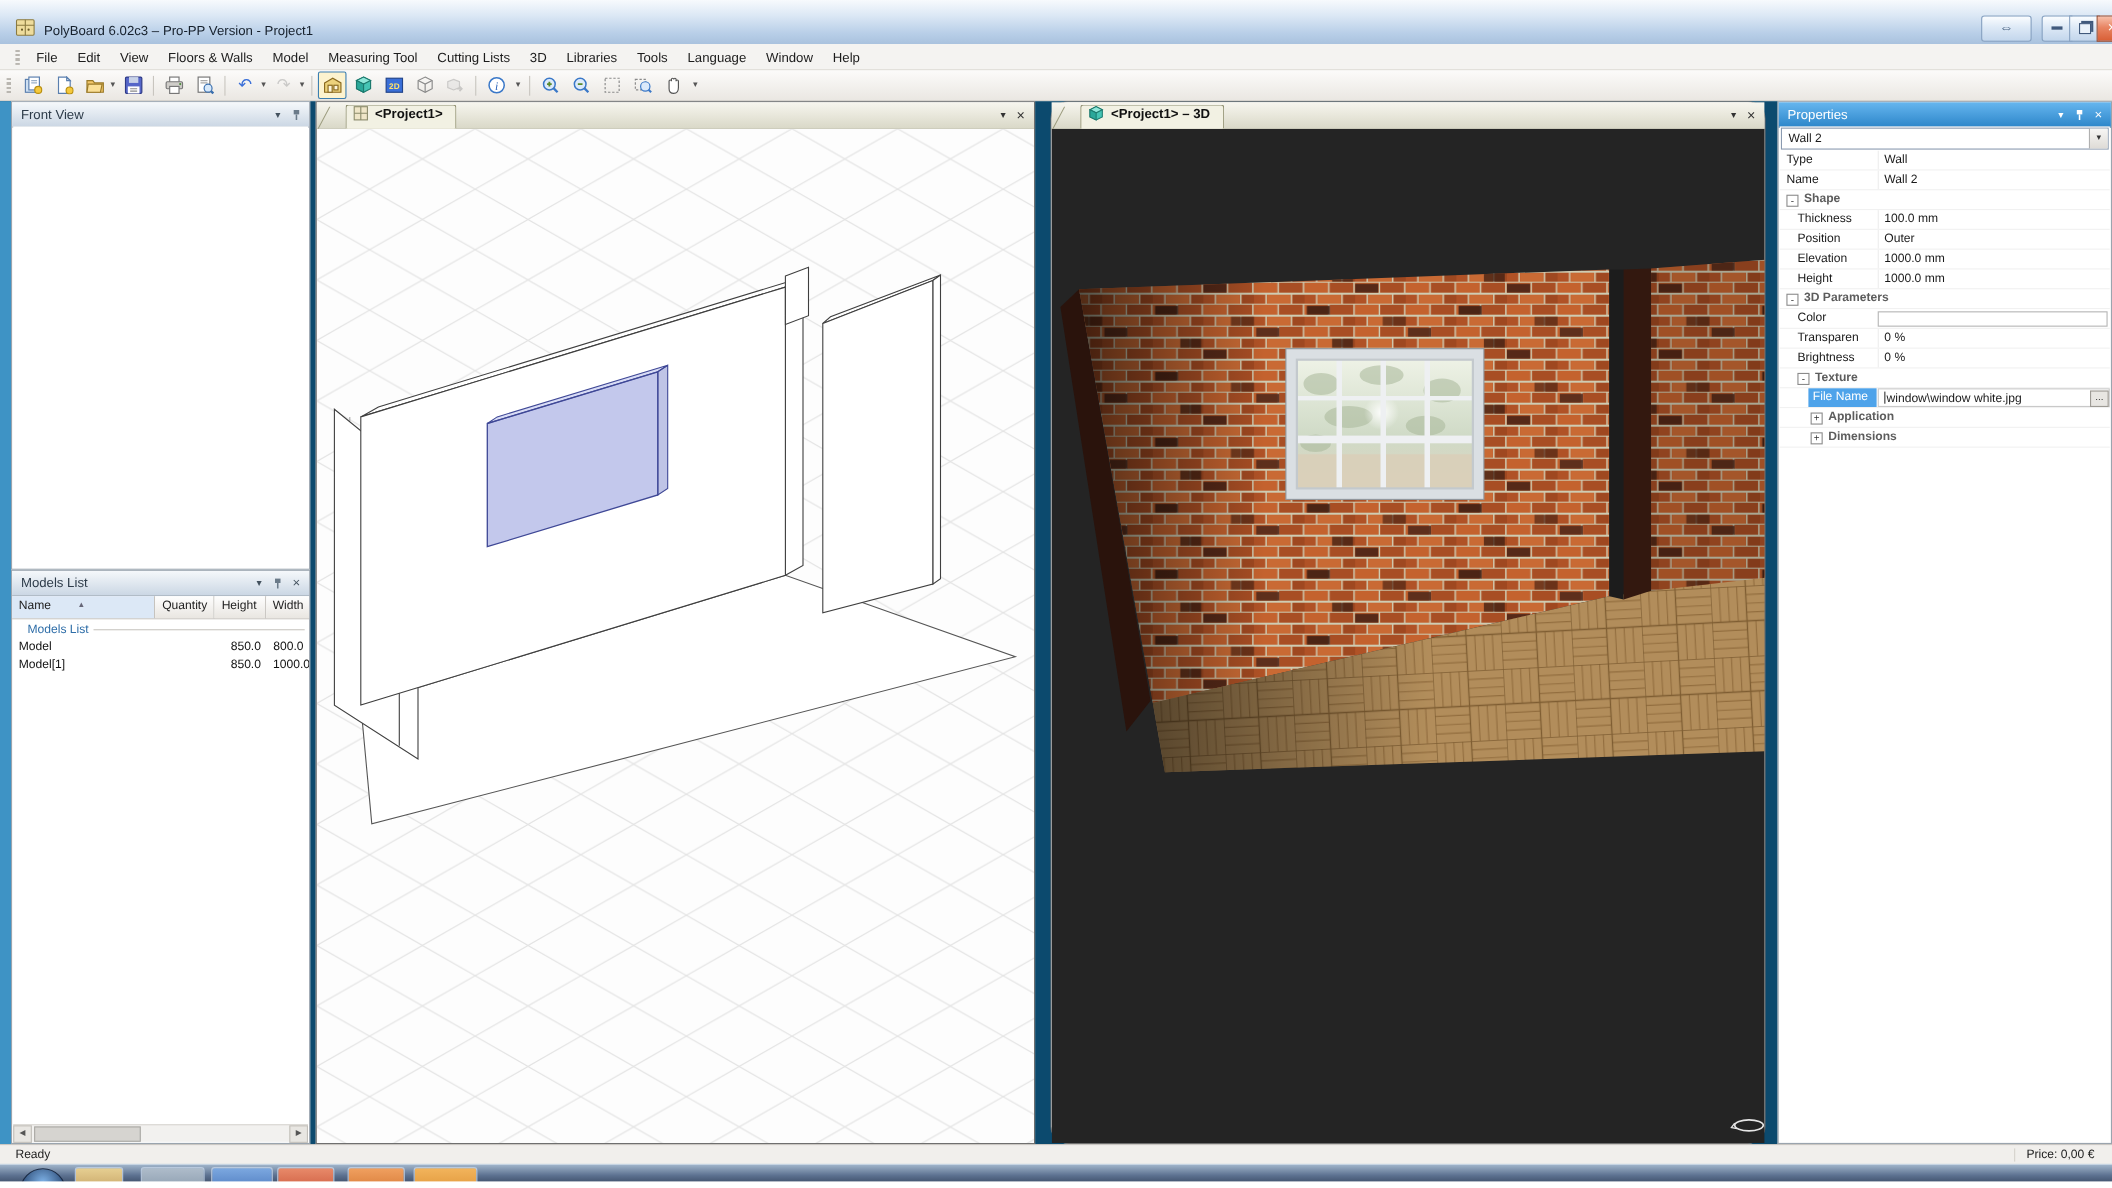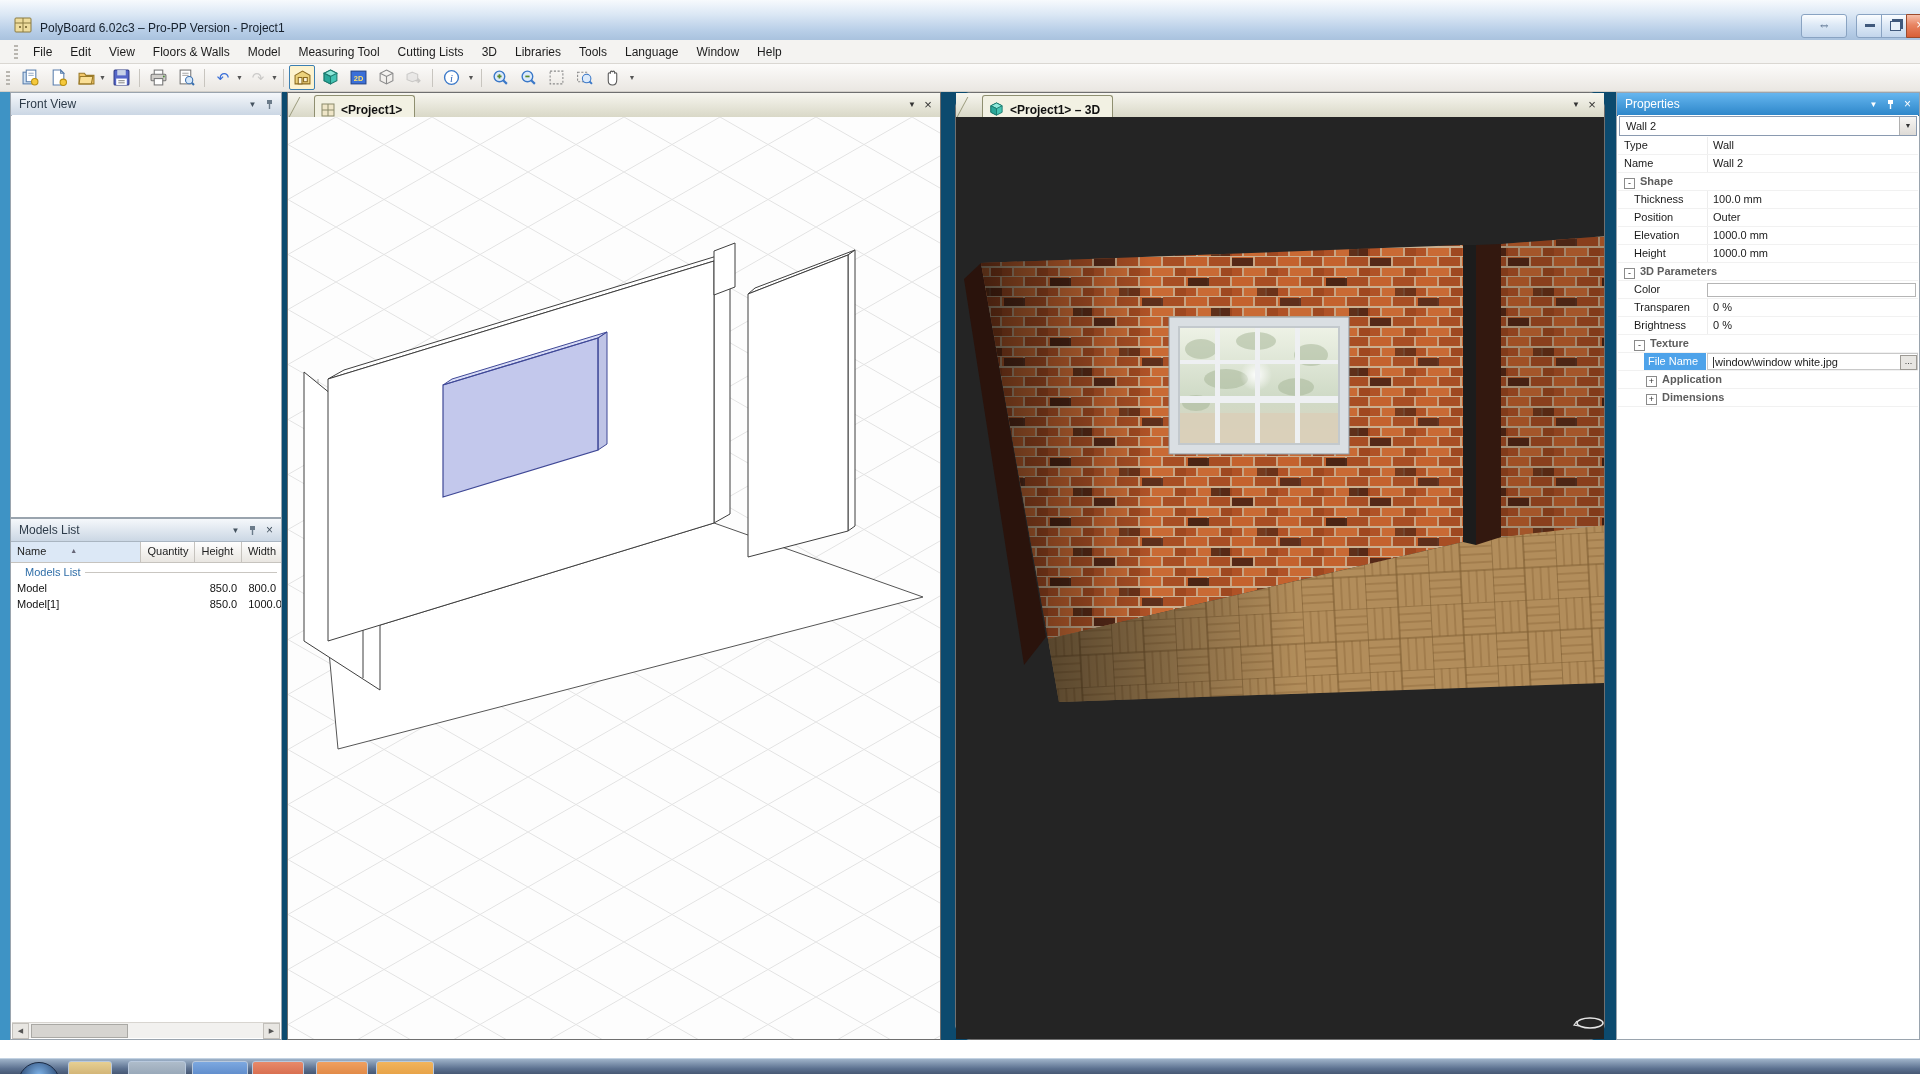--- a/index.html
+++ b/index.html
@@ -81,21 +81,21 @@
     font-size:7px;color:#555;text-align:center;line-height:13px;}
   .scr-thumb{width:95px;height:12px;margin:1px 0 0 2px;background:#d6d4d0;border:1px solid #a9a8a4;}
   .scr-space{flex:1;}
 
   
   .docwin{border:1px solid #6f6f6f;background:#fff;box-sizing:border-box;}
   .tabbar{height:24px;background:linear-gradient(#f7f6ef,#d9d8c7);border-bottom:1px solid #9a9a7c;
     display:flex;align-items:flex-end;position:relative;}
   .tabslash{position:absolute;left:6px;bottom:0;width:1px;height:20px;background:#9a9a7c;transform:skewX(-28deg);}
   .doctab{margin-left:26px;height:21px;background:#f2f1e3;border:1px solid #8f8f70;border-bottom:none;
-    border-radius:3px 3px 0 0;display:flex;align-items:flex-end;padding:0 12px 0 6px;font-weight:bold;font-size:12px;color:#111;}
+    border-radius:3px 3px 0 0;display:flex;align-items:flex-start;padding:0 12px 0 6px;font-weight:bold;font-size:12px;color:#111;}
   .doctab .ticon{margin-right:6px;display:flex;}
   .tabctl{position:absolute;right:4px;top:4px;display:flex;}
   .tabctl div{width:16px;height:16px;text-align:center;color:#333;}
   .tabctl .dn{font-size:8px;line-height:16px;} .tabctl .cl{font-size:13px;line-height:15px;}
   .doccanvas{position:absolute;left:0;top:24px;right:0;bottom:0;overflow:hidden;}
 
   
   #propbox{position:absolute;left:1px;right:1px;top:22px;bottom:1px;background:#fff;}
   #propsel{height:20px;border:1px solid #8a9ab0;margin:1px;position:relative;
     font-size:11px;padding:3px 0 0 6px;box-sizing:border-box;background:#fff;}
@@ -619,20 +619,24 @@
         <div class="prow grp i3">
           <div class="lbl"><span class="xbox">+</span><span>Application</span></div>
         </div>
         <div class="prow grp i3">
           <div class="lbl"><span class="xbox">+</span><span>Dimensions</span></div>
         </div>
       </div>
     </div>
   </div>
 
+  <div class="abs" id="statusbar">
+    <div id="status-left">Ready</div>
+    <div id="status-right">Price: 0,00 €</div>
+  </div>
 
   <div class="abs" id="taskbar">
     <div id="orb"></div>
     <div class="ttile" style="left:68px;width:42px;background:linear-gradient(#e6cf92,#b89050);"></div>
     <div class="ttile" style="left:128px;width:56px;background:linear-gradient(#aebcca,#7a8ca0);"></div>
     <div class="ttile" style="left:192px;width:54px;background:linear-gradient(#7ca8e0,#3a68b0);"></div>
     <div class="ttile" style="left:252px;width:50px;background:linear-gradient(#e88a6a,#c2482c);"></div>
     <div class="ttile" style="left:316px;width:50px;background:linear-gradient(#f0a060,#cc6a24);"></div>
     <div class="ttile" style="left:376px;width:56px;background:linear-gradient(#f2b45c,#d88a2a);"></div>
   </div>

